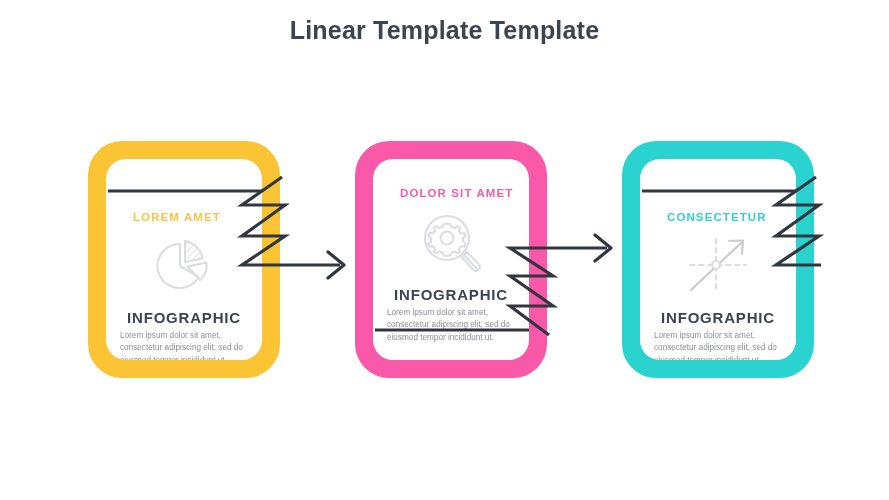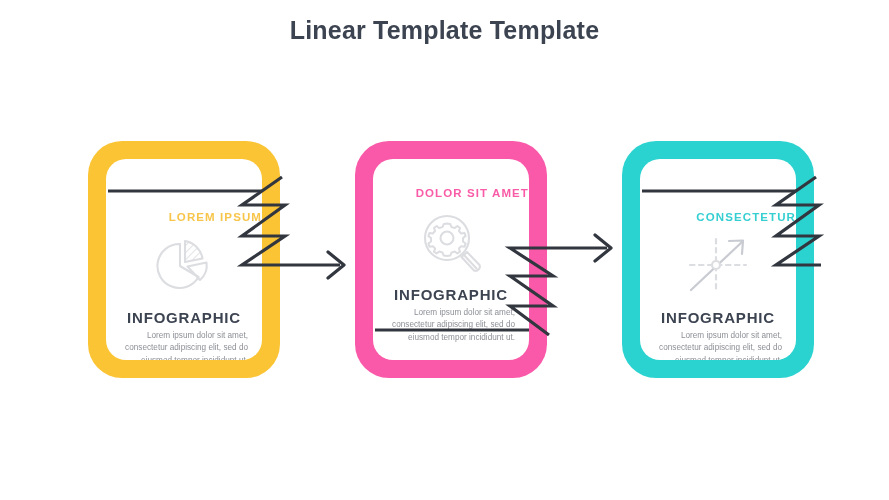--- a/index.html
+++ b/index.html
@@ -49,24 +49,25 @@
     background: #ffffff;
     border-radius: 20px;
     box-sizing: border-box;
     overflow: hidden;
   }
 
   .card-head {
     position: absolute;
     left: 0;
     width: 100%;
-    text-align: right;
+    text-align: left;
     font-size: 11.5px;
     font-weight: bold;
     letter-spacing: 1.1px;
+    padding-left: 27px;
   }
 
   .card-icon {
     position: absolute;
     left: 0;
     width: 100%;
     display: flex;
     justify-content: center;
     align-items: center;
   }
@@ -79,21 +80,21 @@
     font-size: 15px;
     font-weight: bold;
     letter-spacing: 0.8px;
     color: #3d4451;
   }
 
   .card-body {
     position: absolute;
     left: 14px;
     right: 14px;
-    text-align: right;
+    text-align: left;
     font-size: 8.2px;
     line-height: 1.52;
     color: #8d8f96;
   }
 
   .deco-svg {
     position: absolute;
     top: 0;
     left: 0;
     width: 889px;
@@ -108,21 +109,21 @@
 
 <div id="stage">
 
   <div class="card" id="c1" style="left: 88px; top: 141px; width: 192px; height: 237px; background: rgb(251, 196, 52);">
     <div class="card-inner">
 
       <svg class="rule" width="156" height="6" viewBox="0 0 156 6" style="position:absolute; left:0px; top:29px;">
         <line x1="2" y1="3" x2="156" y2="3" stroke="#32363f" stroke-width="3.2"></line>
       </svg>
 
-      <div class="card-head" style="top:52px; color:#F7C54A;">LOREM IPSUM</div>
+      <div class="card-head" style="top:52px; color:#F7C54A;">LOREM AMET</div>
 
       <div class="card-icon" style="top:74px; height:66px;">
         <svg width="64" height="60" viewBox="0 0 64 60">
           <defs>
             <pattern id="hatch1" patternUnits="userSpaceOnUse" width="5" height="5" patternTransform="rotate(45)">
               <line x1="0" y1="0" x2="0" y2="5" stroke="#dcdde1" stroke-width="1.7"></line>
             </pattern>
           </defs>
           <path d="M28 30 L28 8 A22 22 0 1 0 46.5 41 Z" fill="none" stroke="#dcdde1" stroke-width="2.1" stroke-linejoin="round"></path>
           <path d="M33 26 L33 5 A21 21 0 0 1 50.5 22.5 Z" fill="url(#hatch1)" stroke="#dcdde1" stroke-width="2.1" stroke-linejoin="round"></path>

